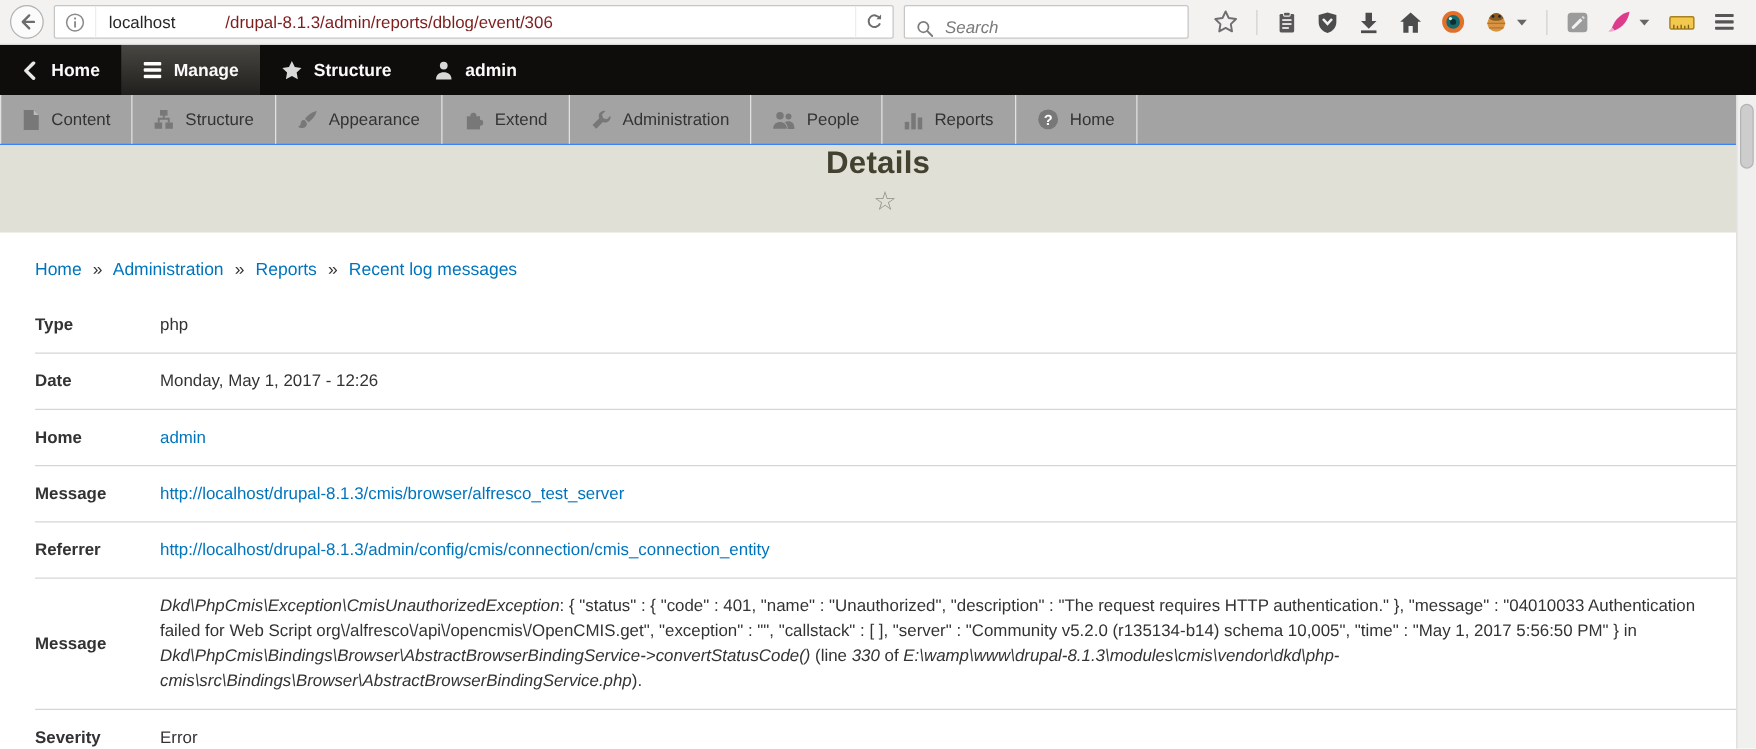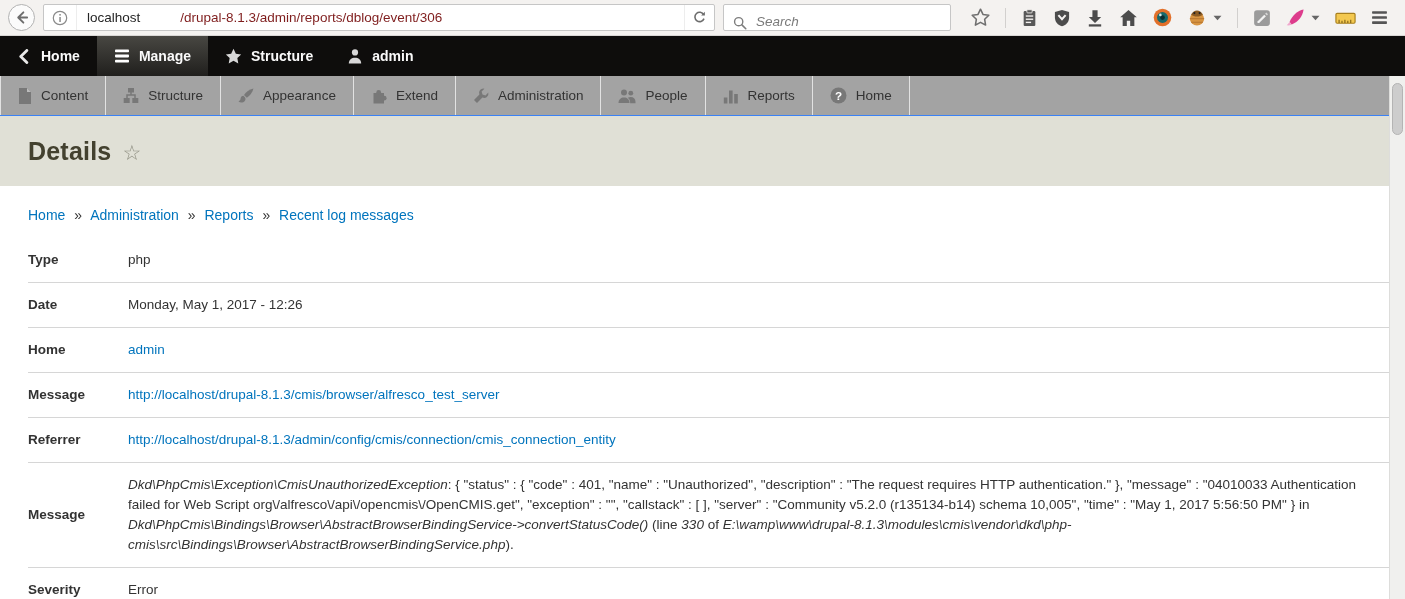--- a/index.html
+++ b/index.html
@@ -57,21 +57,21 @@
     width:1389px; border-bottom:1px solid #3b82f6;
   }
   .menu-item {
     display:flex; align-items:center; gap:9px; padding:0 17px;
     font-size:13.5px; color:#333; border-right:1px solid #e2e2e2; cursor:pointer;
   }
   .menu-item:first-child { border-left:1px solid #e2e2e2; }
 
   
   .page-header {
-    height:70px; background:#e0e0d6; display:flex; align-items:center; padding:0 28px;
+    height:70px; background:#e0e0d6; display:flex; align-items:center; padding:0 28px;flex-direction:column;
   }
   .page-title { font-size:25px; font-weight:bold; color:#43412f; margin:0; letter-spacing:0.2px; }
   .title-star { font-size:21px; color:#8f8f82; margin-left:11px; margin-top:4px; }
 
   
   .breadcrumb { margin:21px 28px 0 28px; font-size:14px; color:#333; }
   .breadcrumb a { color:#0074bd; text-decoration:none; }
   .crumb-sep { margin:0 5px; color:#333; }
 
   

